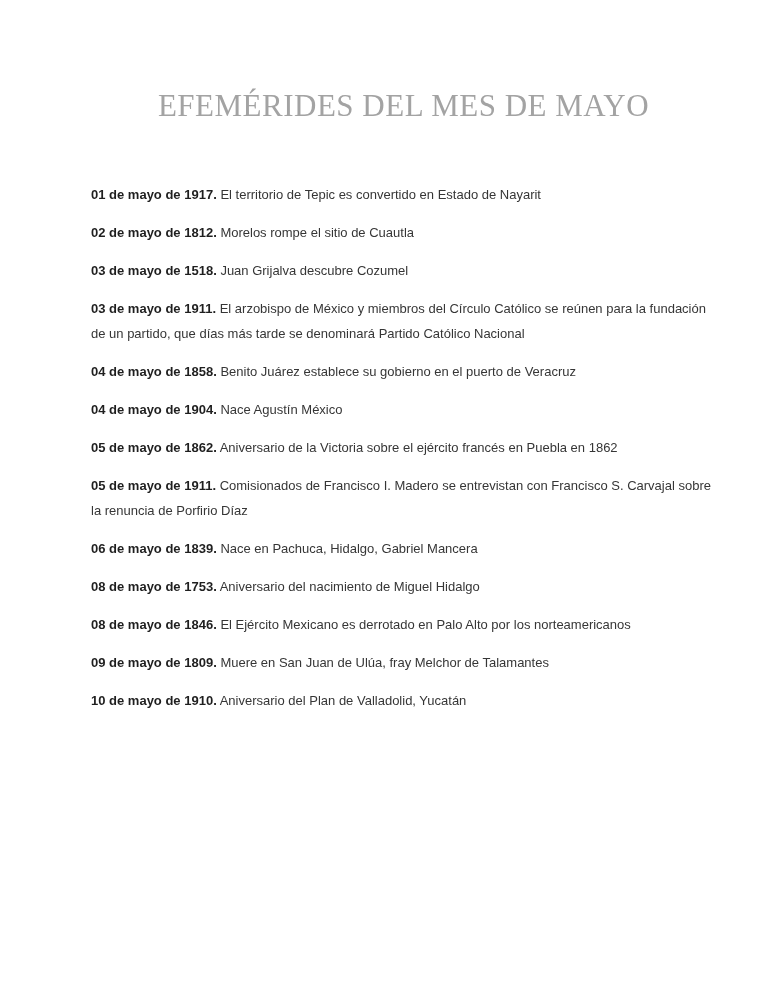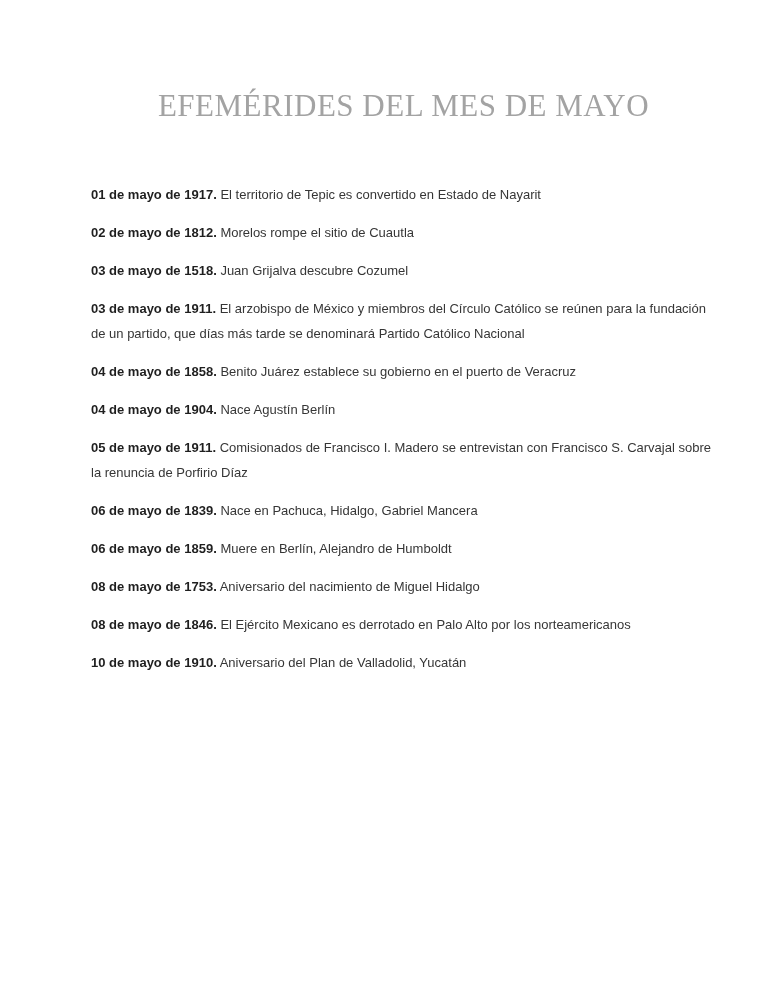--- a/index.html
+++ b/index.html
@@ -58,30 +58,31 @@
 
   <p class="entry"><span class="date">02 de mayo de 1812.</span> <span class="text">Morelos rompe el sitio de Cuautla</span></p>
 
 
   <p class="entry"><span class="date">03 de mayo de 1518.</span> <span class="text">Juan Grijalva descubre Cozumel</span></p>
 
   <p class="entry"><span class="date">03 de mayo de 1911.</span> <span class="text">El arzobispo de México y miembros del Círculo Católico se reúnen para la fundación de un partido, que días más tarde se denominará Partido Católico Nacional</span></p>
 
   <p class="entry"><span class="date">04 de mayo de 1858.</span> <span class="text">Benito Juárez establece su gobierno en el puerto de Veracruz</span></p>
 
-  <p class="entry"><span class="date">04 de mayo de 1904.</span> <span class="text">Nace Agustín Berlín</span></p>
+  <p class="entry"><span class="date">04 de mayo de 1904.</span> <span class="text">Nace Agustín México</span></p>
 
+  <p class="entry"><span class="date">05 de mayo de 1862.</span> <span class="text">Aniversario de la Victoria sobre el ejército francés en Puebla en 1862</span></p>
 
   <p class="entry"><span class="date">05 de mayo de 1911.</span> <span class="text">Comisionados de Francisco I. Madero se entrevistan con Francisco S. Carvajal sobre la renuncia de Porfirio Díaz</span></p>
 
   <p class="entry"><span class="date">06 de mayo de 1839.</span> <span class="text">Nace en Pachuca, Hidalgo, Gabriel Mancera</span></p>
 
-  <p class="entry"><span class="date">06 de mayo de 1859.</span> <span class="text">Muere en Berlín, Alejandro de Humboldt</span></p>
 
 
   <p class="entry"><span class="date">08 de mayo de 1753.</span> <span class="text">Aniversario del nacimiento de Miguel Hidalgo</span></p>
 
   <p class="entry"><span class="date">08 de mayo de 1846.</span> <span class="text">El Ejército Mexicano es derrotado en Palo Alto por los norteamericanos</span></p>
 
+  <p class="entry"><span class="date">09 de mayo de 1809.</span> <span class="text">Muere en San Juan de Ulúa, fray Melchor de Talamantes</span></p>
 
   <p class="entry"><span class="date">10 de mayo de 1910.</span> <span class="text">Aniversario del Plan de Valladolid, Yucatán</span></p>
 </div>
 </div>
 
 </body></html>

